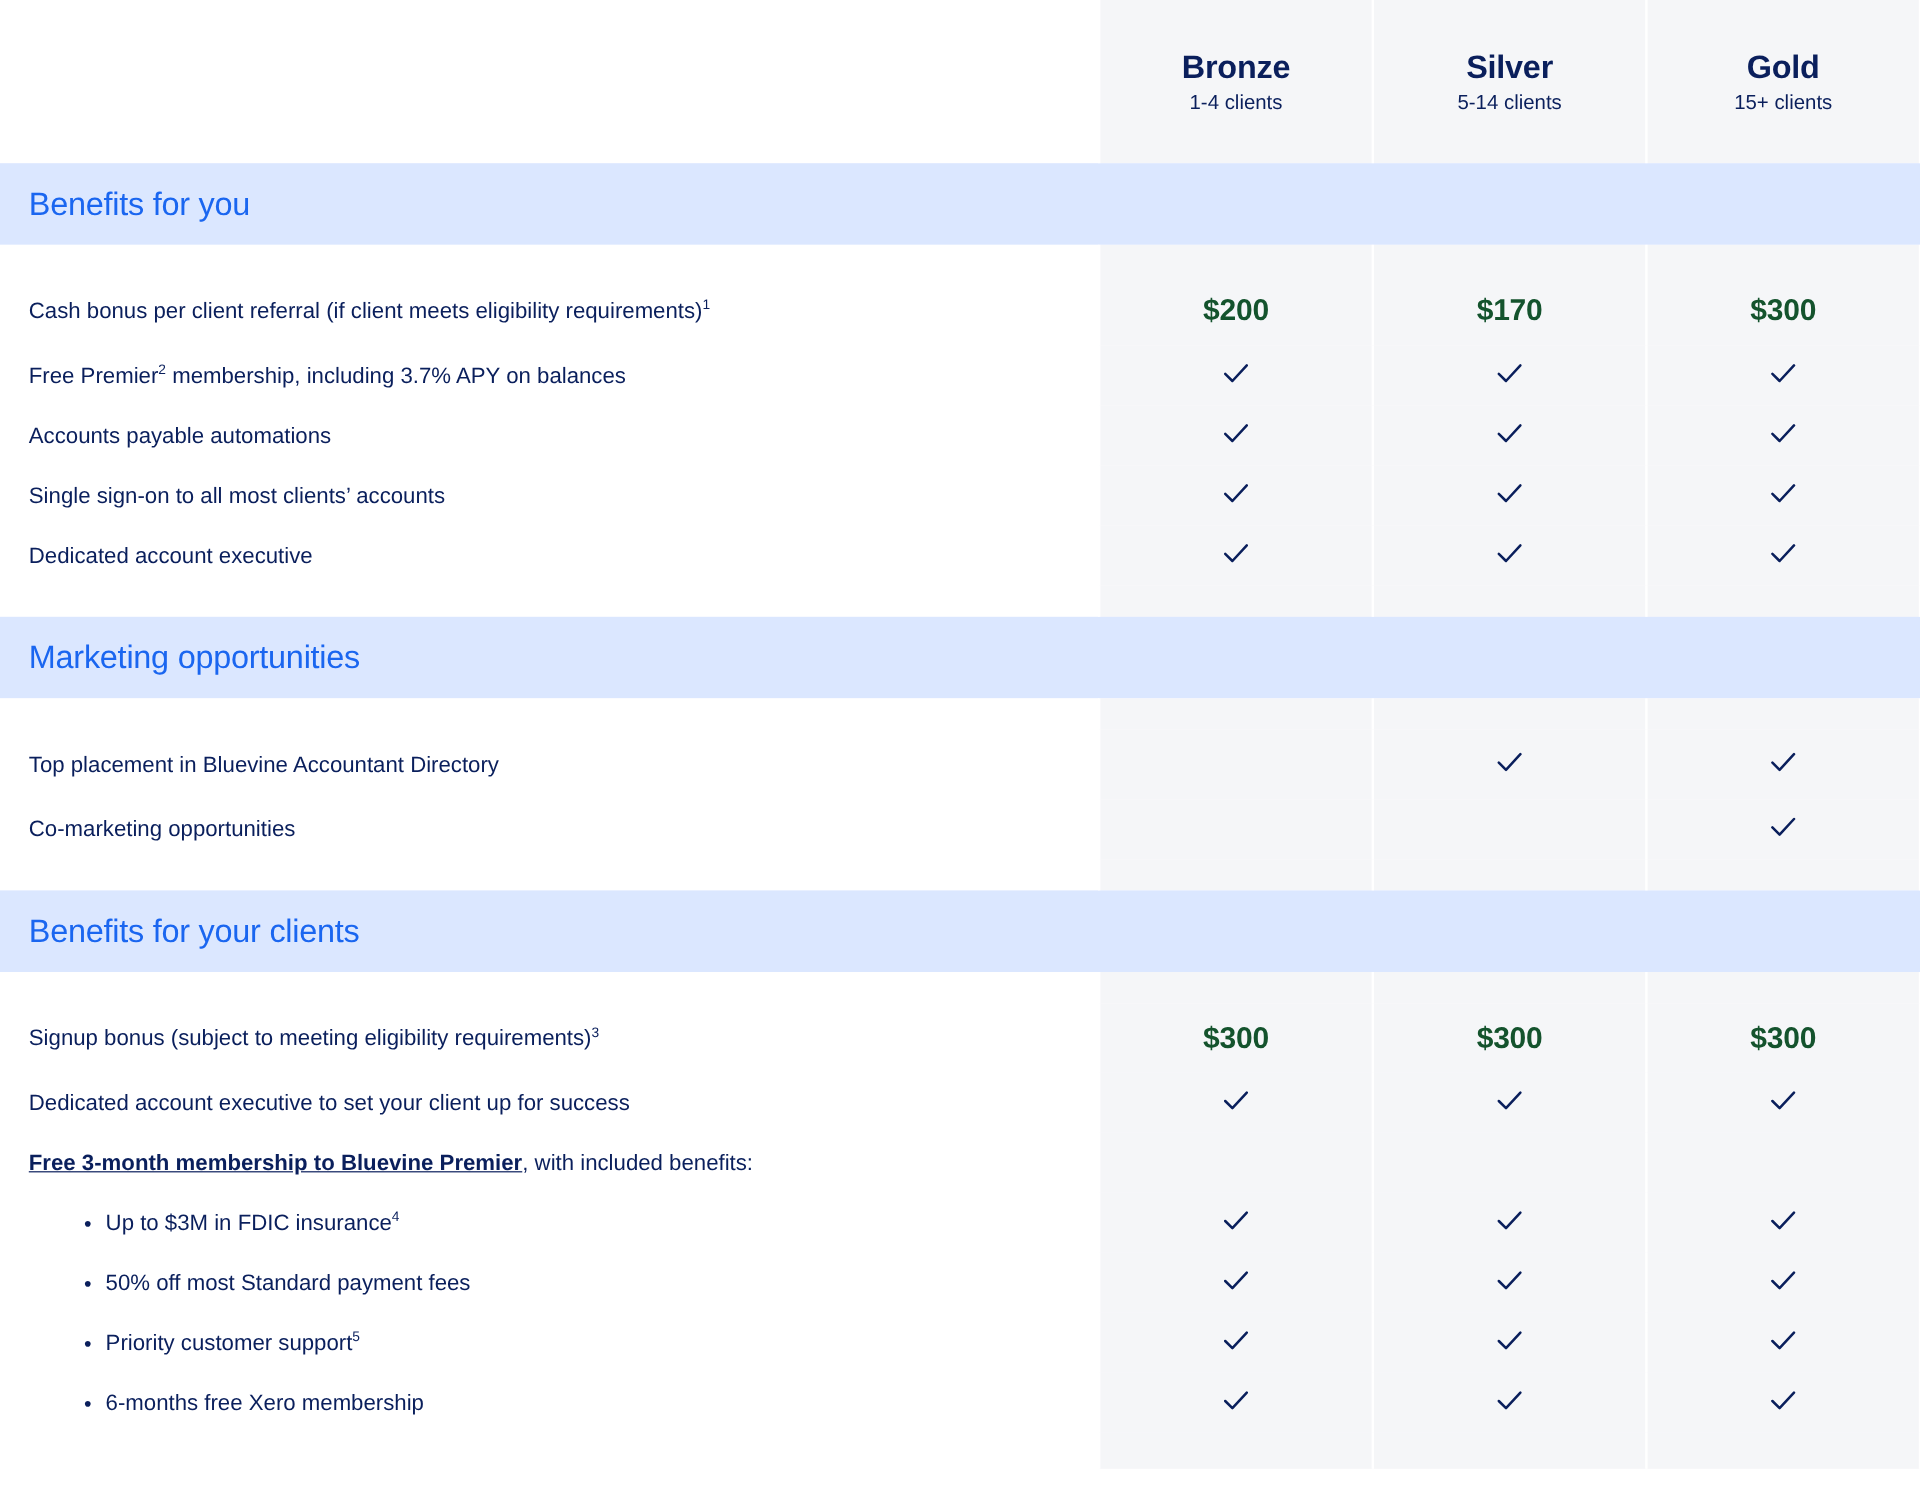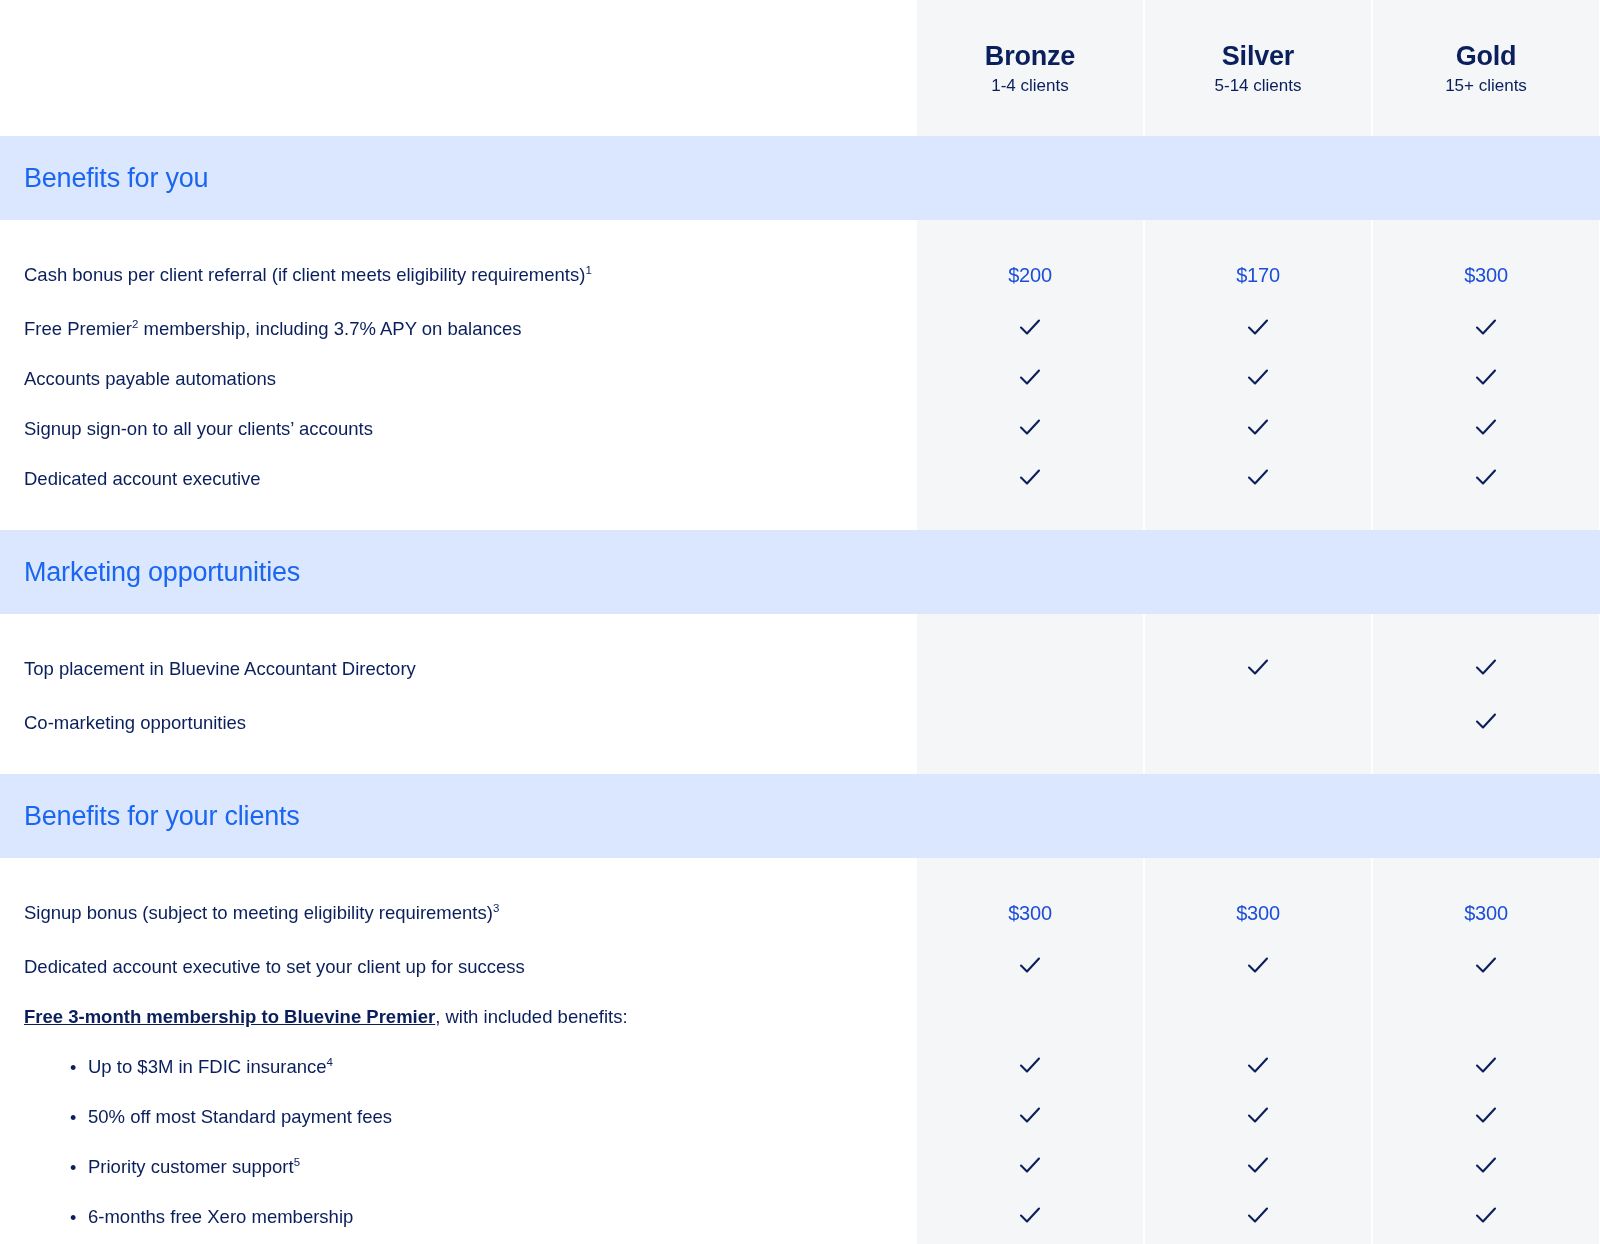--- a/index.html
+++ b/index.html
@@ -48,21 +48,21 @@
     font-size: 17px;
     color: #0a1f5c;
     margin-top: 4px;
     line-height: 1.2;
   }
 
   
   .section-row td {
     background: #dbe7ff;
     padding: 0;
-    height: 84px;
+    height: 68px;
     vertical-align: middle;
   }
   .section-title {
     font-size: 27px;
     color: #1a66f0;
     font-weight: normal;
     padding-left: 24px;
     letter-spacing: -0.2px;
   }
 
@@ -84,23 +84,23 @@
     padding-left: 24px;
     line-height: 1.35;
   }
   td.tier-cell {
     background: #f5f6f8;
     text-align: center;
     border-left: 2px solid #ffffff;
     border-right: 2px solid #ffffff;
   }
   .amount {
-    font-size: 20px;
-    font-weight: normal;
-    color: #1d4ed8;
+    font-size: 25px;
+    font-weight: bold;
+    color: #14532d;
     letter-spacing: -0.2px;
   }
   .check {
     display: inline-block;
     width: 26px;
     height: 26px;
   }
   .check svg { display: block; }
   .bullet-text {
     padding-left: 64px;
@@ -214,21 +214,21 @@
             </svg></span>
       </td>
       <td class="tier-cell">
         <span class="check"><svg width="26" height="26" viewBox="0 0 26 26">
               <path d="M4 13.5 L10 19.5 L22 6.5" fill="none" stroke="#0a1f5c" stroke-width="2.1" stroke-linecap="round" stroke-linejoin="round"></path>
             </svg></span>
       </td>
     </tr>
 
     <tr class="feature-row">
-      <td class="feature-cell">Signup sign-on to all your clients’ accounts</td>
+      <td class="feature-cell">Single sign-on to all most clients’ accounts</td>
       <td class="tier-cell">
         <span class="check"><svg width="26" height="26" viewBox="0 0 26 26">
               <path d="M4 13.5 L10 19.5 L22 6.5" fill="none" stroke="#0a1f5c" stroke-width="2.1" stroke-linecap="round" stroke-linejoin="round"></path>
             </svg></span>
       </td>
       <td class="tier-cell">
         <span class="check"><svg width="26" height="26" viewBox="0 0 26 26">
               <path d="M4 13.5 L10 19.5 L22 6.5" fill="none" stroke="#0a1f5c" stroke-width="2.1" stroke-linecap="round" stroke-linejoin="round"></path>
             </svg></span>
       </td>

